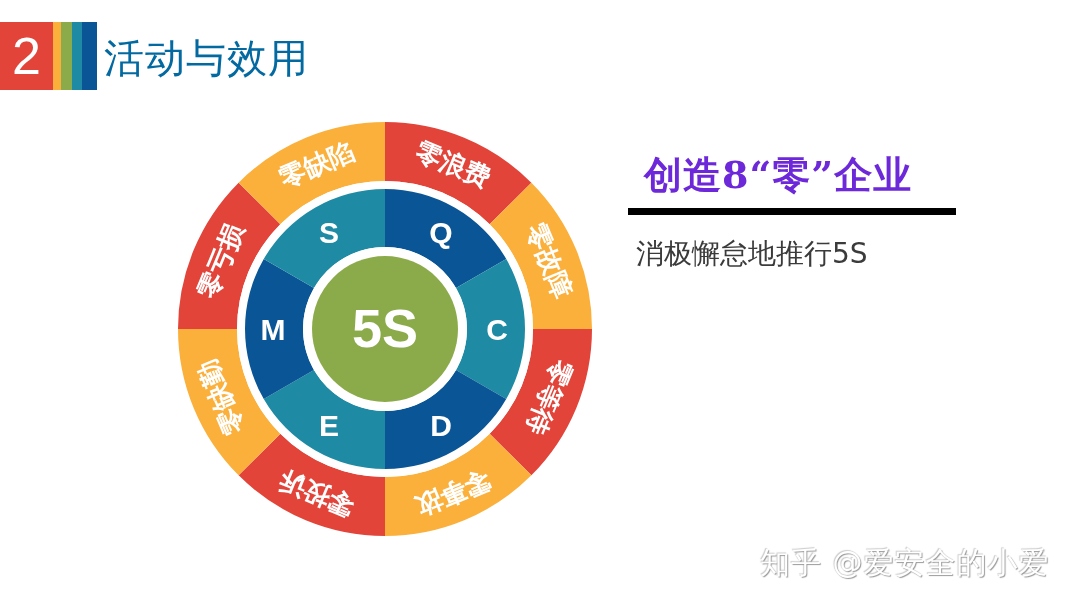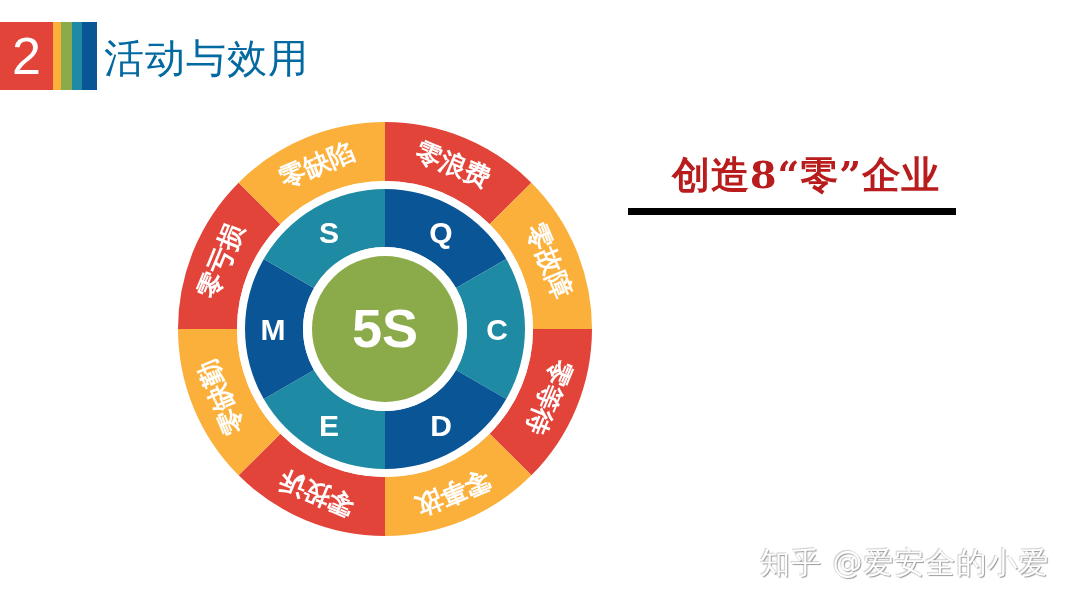--- a/index.html
+++ b/index.html
@@ -2,21 +2,21 @@
 <html><head>
 <meta charset="utf-8">
 <style>
   html, body { margin:0; padding:0; }
   body { width:1080px; height:608px; background:#ffffff; position:relative; overflow:hidden; font-family:"DejaVu Sans", sans-serif; }
   .badge { position:absolute; left:0; top:22px; height:68px; display:flex; }
   .badge .num { width:53px; height:68px; background:#e2443a; color:#fff; font-family:"Liberation Sans", sans-serif; font-size:52px; line-height:68px; text-align:center; font-weight:300; }
   .badge .stripe { height:68px; }
   .title { position:absolute; left:104px; top:30px; font-size:40px; color:#0369a1; line-height:56px; letter-spacing:1px; }
   .wheel { position:absolute; left:0; top:0; }
-  .heading { position:absolute; left:672px; top:150px; font-family:"DejaVu Serif", serif; font-weight:bold; font-size:38px; color:#b91c1c; letter-spacing:1px; }
+  .heading { position:absolute; left:644px; top:150px; font-family:"DejaVu Serif", serif; font-weight:bold; font-size:38px; color:#6d28d9; letter-spacing:1px; }
   .rule { position:absolute; left:628px; top:208px; width:328px; height:7px; background:#000; }
   .lines { position:absolute; left:636px; top:232px; }
   .lines div { font-size:28px; color:#3b3b3b; height:56.5px; line-height:44px; }
   .watermark { position:absolute; left:760px; top:543px; font-size:30px; color:#fff; text-shadow:1px 1px 1px #999, -1px -1px 1px #ccc; letter-spacing:1px; }
 </style>
 </head>
 <body>
 
 <div class="badge">
   <div class="num">2</div>
@@ -62,15 +62,16 @@
       <text x="328.99999999999994" y="232.0051547761429" text-anchor="middle" dominant-baseline="central" font-size="30" font-weight="bold" fill="#ffffff" font-family="Liberation Sans, sans-serif">S</text>
     </g>
   <circle cx="385" cy="329" r="82" fill="#ffffff"></circle>
   <circle cx="385" cy="329" r="73" fill="#8bab4a"></circle>
   <text x="385" y="347" text-anchor="middle" font-family="Liberation Sans, sans-serif" font-weight="bold" font-size="54" fill="#ffffff">5S</text>
 </svg>
 
 <div class="heading">创造8“零”企业</div>
 <div class="rule"></div>
 <div class="lines">
+  <div>消极懈怠地推行5S</div>
 </div>
 
 <div class="watermark">知乎 @爱安全的小爱</div>
 
 </body></html>

